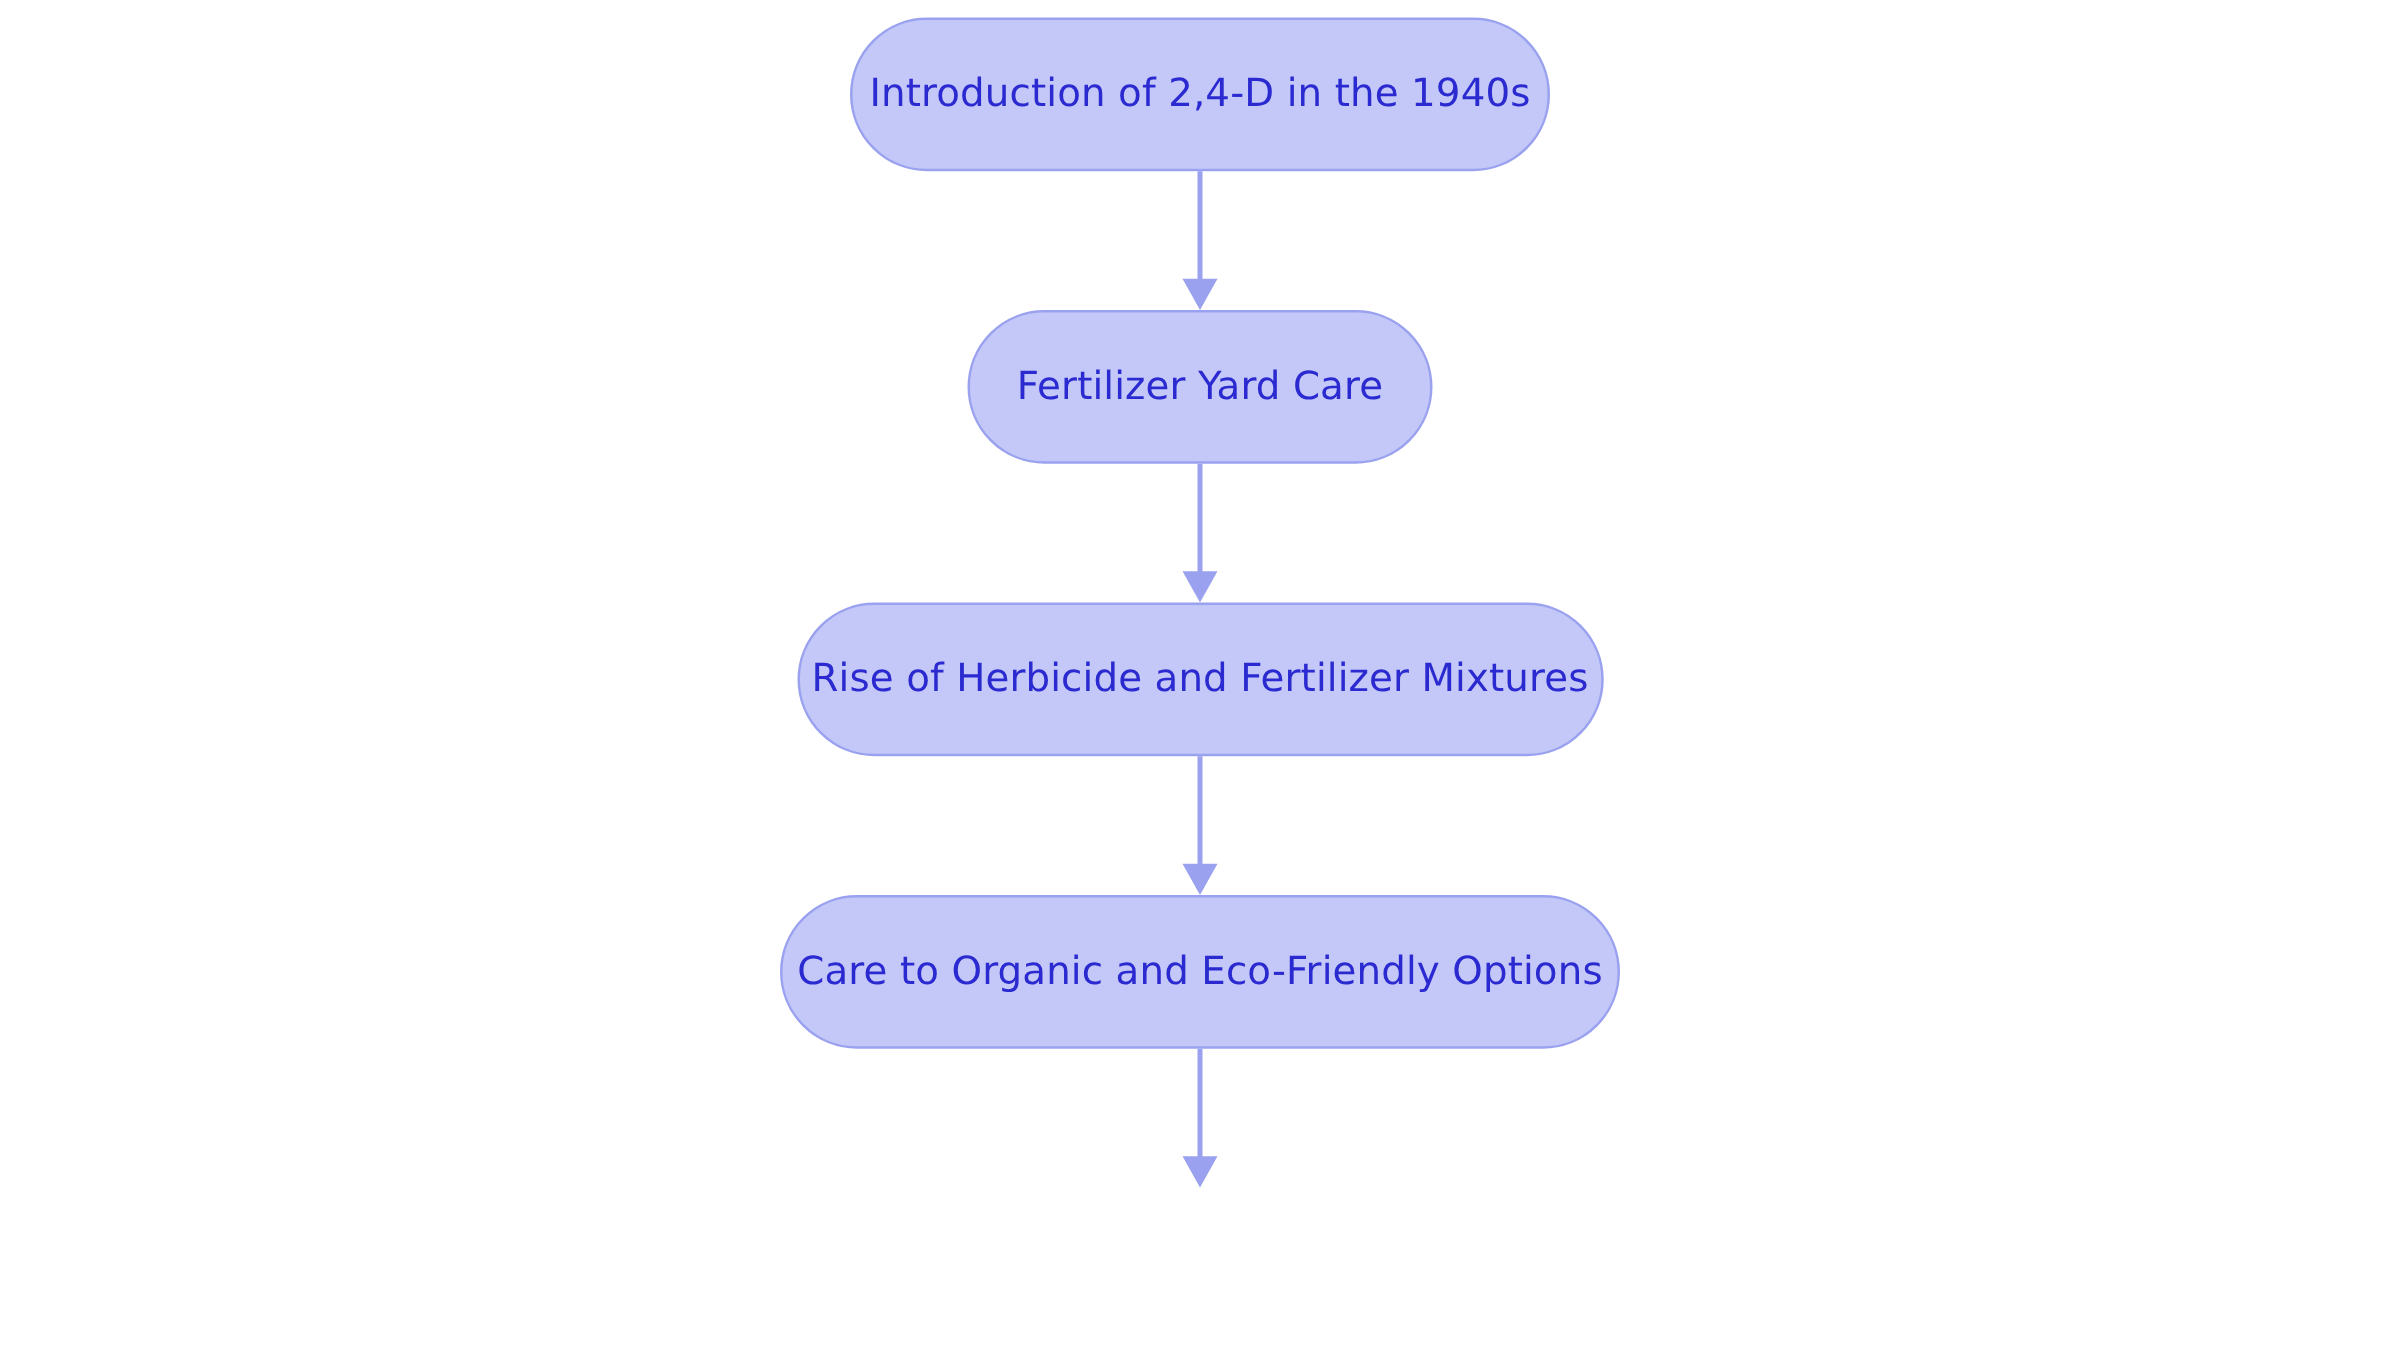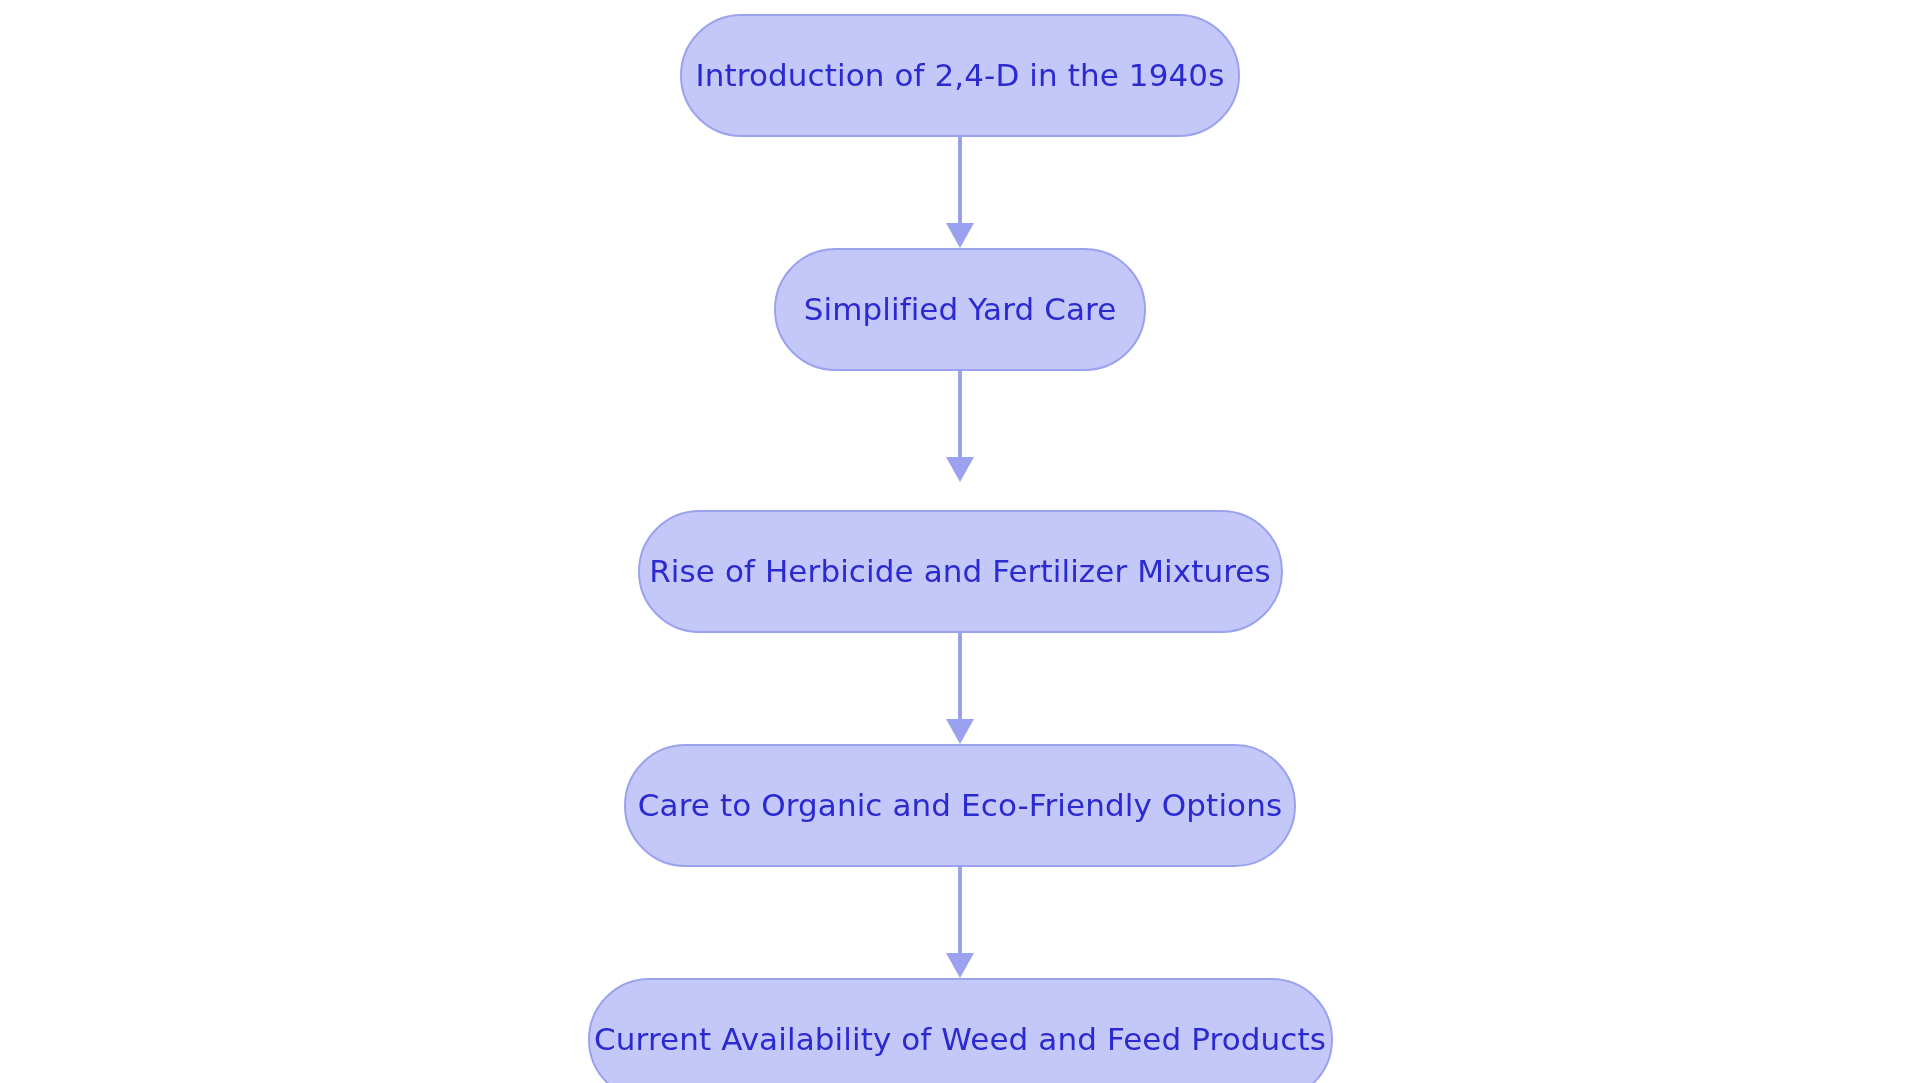--- a/index.html
+++ b/index.html
@@ -44,21 +44,21 @@
     font-size: 31px;
     font-weight: 400;
     letter-spacing: 0.1px;
     white-space: nowrap;
     line-height: 1;
   }
 
   
   .node-w1 { width: 560px; }
   .node-w2 { width: 372px; }
-  .node-w3 { width: 645px; margin-top: 28px; }
+  .node-w3 { width: 645px; }
   .node-w4 { width: 672px; }
   .node-w5 { width: 745px; }
 
   .connector {
     flex: 0 0 auto;
     width: 40px;
     height: 111px;
     display: flex;
     align-items: stretch;
     justify-content: center;
@@ -78,21 +78,21 @@
   </div>
 
   <div class="connector">
     <svg width="40" height="111" viewBox="0 0 40 111">
       <line x1="20" y1="0" x2="20" y2="92" stroke="#9aa2ef" stroke-width="4"></line>
       <polygon points="20,111 6,86 34,86" fill="#9aa2ef"></polygon>
     </svg>
   </div>
 
   <div class="node node-w2">
-    <span class="node-label">Simplified Yard Care</span>
+    <span class="node-label">Fertilizer Yard Care</span>
   </div>
 
   <div class="connector">
     <svg width="40" height="111" viewBox="0 0 40 111">
       <line x1="20" y1="0" x2="20" y2="92" stroke="#9aa2ef" stroke-width="4"></line>
       <polygon points="20,111 6,86 34,86" fill="#9aa2ef"></polygon>
     </svg>
   </div>
 
   <div class="node node-w3">
@@ -110,17 +110,14 @@
     <span class="node-label">Care to Organic and Eco-Friendly Options</span>
   </div>
 
   <div class="connector">
     <svg width="40" height="111" viewBox="0 0 40 111">
       <line x1="20" y1="0" x2="20" y2="92" stroke="#9aa2ef" stroke-width="4"></line>
       <polygon points="20,111 6,86 34,86" fill="#9aa2ef"></polygon>
     </svg>
   </div>
 
-  <div class="node node-w5">
-    <span class="node-label">Current Availability of Weed and Feed Products</span>
-  </div>
 
 </div>
 
 </body></html>

